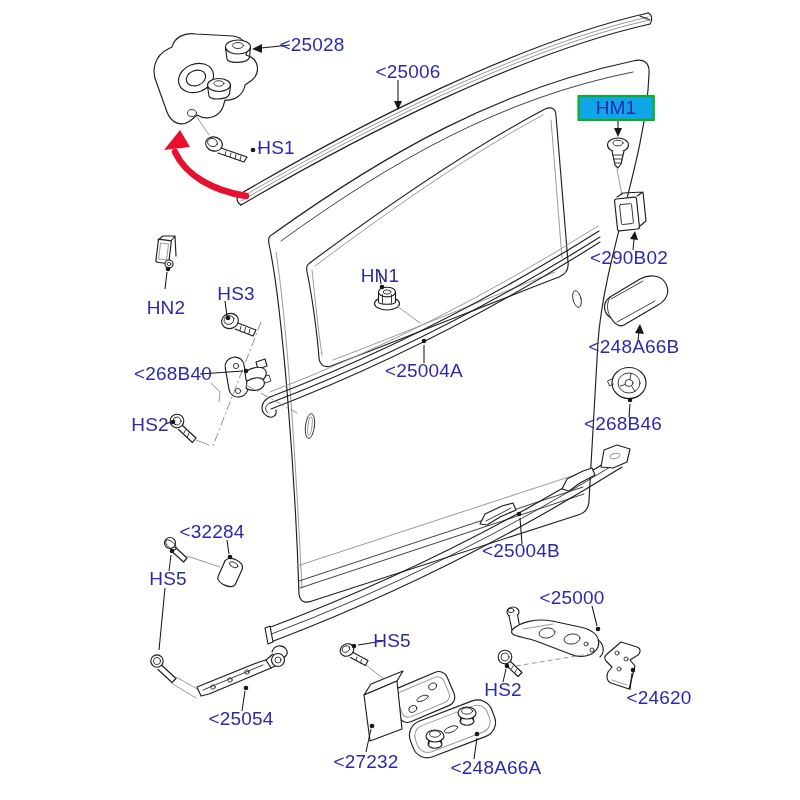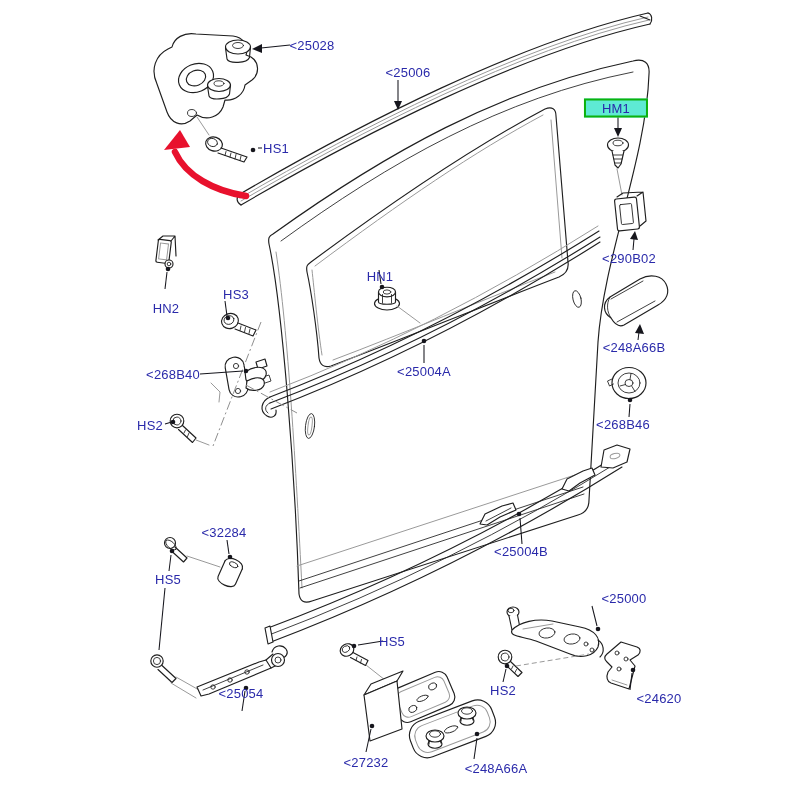--- a/index.html
+++ b/index.html
@@ -14,23 +14,23 @@
   .lnw{fill:#fff;stroke:var(--line);stroke-width:1.15;stroke-linecap:round;stroke-linejoin:round;}
   .thin{stroke-width:0.85;}
   .gr{fill:none;stroke:var(--gray);stroke-width:1;stroke-linecap:round;}
   .grd{fill:none;stroke:var(--gray);stroke-width:1;stroke-dasharray:5 3;}
   .dd{fill:none;stroke:#8f8f8f;stroke-width:1;stroke-dasharray:9 3 2 3;}
   .ptr{fill:none;stroke:#16161d;stroke-width:1.05;}
   .dot{fill:#16161d;stroke:none;}
   .arr{fill:#16161d;stroke:none;}
   .red{fill:none;stroke:var(--arrow);stroke-width:6.5;stroke-linecap:round;}
   .redh{fill:var(--arrow);stroke:none;}
-  .callout{position:absolute;transform:translate(-50%,-50%);font-size:13px;
+  .callout{position:absolute;transform:translate(-50%,-50%);font-size:19px;
            color:var(--label);white-space:nowrap;cursor:pointer;letter-spacing:.2px;}
-  .callout.hl{border:2px solid var(--highlight);background:#5eead4;padding:0 16px;}
+  .callout.hl{border:2px solid var(--highlight);background:#0ea5e9;padding:0 16px;}
 </style>
 </head>
 <body>
 
 <div id="stage">
   <svg id="art" width="800" height="800" viewBox="0 0 800 800">
 
     <g>
       <path class="lnw" d="M 273,234 C 386,153 500,89 633,61 C 644,58 650,63 649,74
                            C 646,160 604,256 598,342 C 594,420 591,468 589,500
@@ -355,23 +355,23 @@
   <div class="callout" style="left:276px;top:148px">HS1</div>
   <div class="callout" style="left:629px;top:258px">&lt;290B02</div>
   <div class="callout" style="left:166px;top:308px">HN2</div>
   <div class="callout" style="left:236px;top:294px">HS3</div>
   <div class="callout" style="left:380px;top:276px">HN1</div>
   <div class="callout" style="left:634px;top:347px">&lt;248A66B</div>
   <div class="callout" style="left:424px;top:371px">&lt;25004A</div>
   <div class="callout" style="left:173px;top:374px">&lt;268B40</div>
   <div class="callout" style="left:623px;top:424px">&lt;268B46</div>
   <div class="callout" style="left:150px;top:425px">HS2</div>
-  <div class="callout" style="left:224px;top:532px">&lt;32284</div>
+  <div class="callout" style="left:212px;top:532px">&lt;32284</div>
   <div class="callout" style="left:521px;top:551px">&lt;25004B</div>
   <div class="callout" style="left:168px;top:579px">HS5</div>
-  <div class="callout" style="left:624px;top:598px">&lt;25000</div>
+  <div class="callout" style="left:572px;top:598px">&lt;25000</div>
   <div class="callout" style="left:392px;top:641px">HS5</div>
   <div class="callout" style="left:503px;top:690px">HS2</div>
   <div class="callout" style="left:659px;top:698px">&lt;24620</div>
-  <div class="callout" style="left:241px;top:693px">&lt;25054</div>
+  <div class="callout" style="left:241px;top:719px">&lt;25054</div>
   <div class="callout" style="left:366px;top:762px">&lt;27232</div>
   <div class="callout" style="left:496px;top:768px">&lt;248A66A</div>
 </div>
 
 </body></html>

